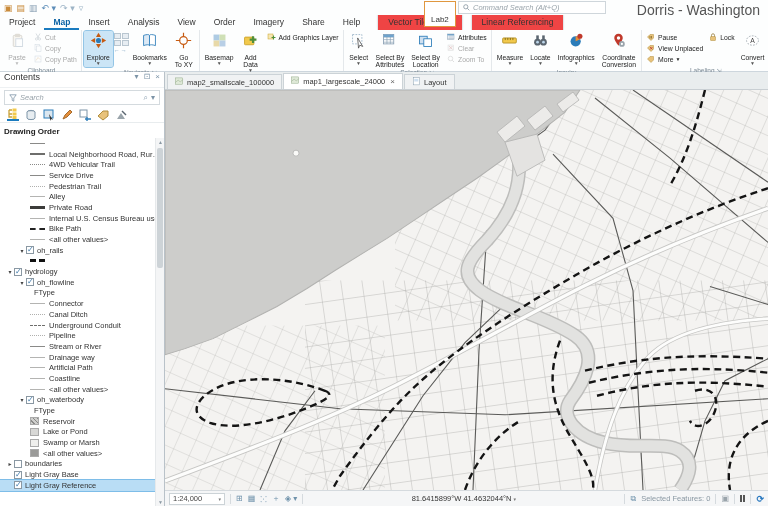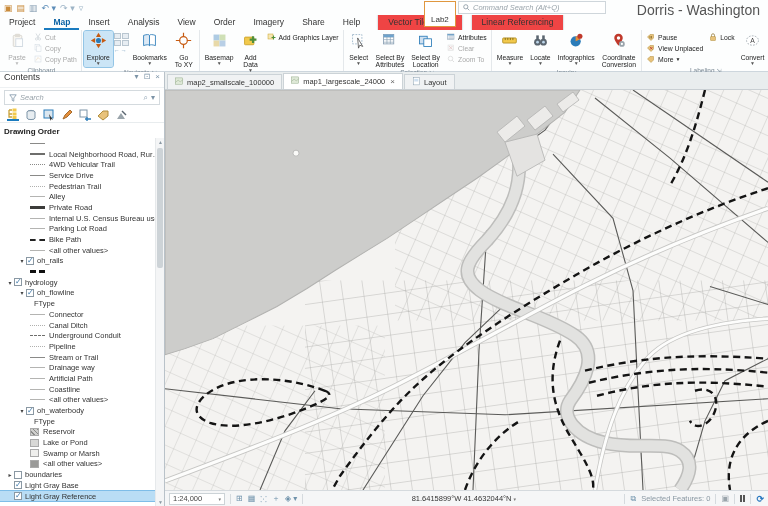--- a/index.html
+++ b/index.html
@@ -493,24 +493,20 @@
           </div>
           <div class="trow" style="padding-left: 30px;">
             <span class="sym" style="border-top:3.5px solid #3c3c3a"></span>
             <span class="tlbl">Private Road</span>
           </div>
           <div class="trow" style="padding-left: 30px;">
             <span class="sym" style="border-top:1px solid #b4b4b2"></span>
             <span class="tlbl">Internal U.S. Census Bureau use</span>
           </div>
           <div class="trow" style="padding-left: 30px;">
-            <span class="sym" style="border-top:1px solid #b4b4b2"></span>
-            <span class="tlbl">Parking Lot Road</span>
-          </div>
-          <div class="trow" style="padding-left: 30px;">
             <span class="sym" style="border-top:2.4px dashed #222"></span>
             <span class="tlbl">Bike Path</span>
           </div>
           <div class="trow" style="padding-left: 30px;">
             <span class="sym" style="border-top:1px solid #b4b4b2"></span>
             <span class="tlbl">&lt;all other values&gt;</span>
           </div>
           <div class="trow" style="padding-left: 18px;">
             <span class="exp">▾</span>
             <span class="cbx on"></span>
@@ -545,21 +541,21 @@
           <div class="trow" style="padding-left: 30px;">
             <span class="sym" style="border-top:1.6px dashed #6e6e6c"></span>
             <span class="tlbl">Underground Conduit</span>
           </div>
           <div class="trow" style="padding-left: 30px;">
             <span class="sym" style="border-top:1.4px dotted #b0b0ae"></span>
             <span class="tlbl">Pipeline</span>
           </div>
           <div class="trow" style="padding-left: 30px;">
             <span class="sym" style="border-top:1.6px solid #8a8a88"></span>
-            <span class="tlbl">Stream or Trail</span>
+            <span class="tlbl">Stream or River</span>
           </div>
           <div class="trow" style="padding-left: 30px;">
             <span class="sym" style="border-top:1px solid #b4b4b2"></span>
             <span class="tlbl">Drainage way</span>
           </div>
           <div class="trow" style="padding-left: 30px;">
             <span class="sym" style="border-top:1px solid #b4b4b2"></span>
             <span class="tlbl">Artificial Path</span>
           </div>
           <div class="trow" style="padding-left: 30px;">

